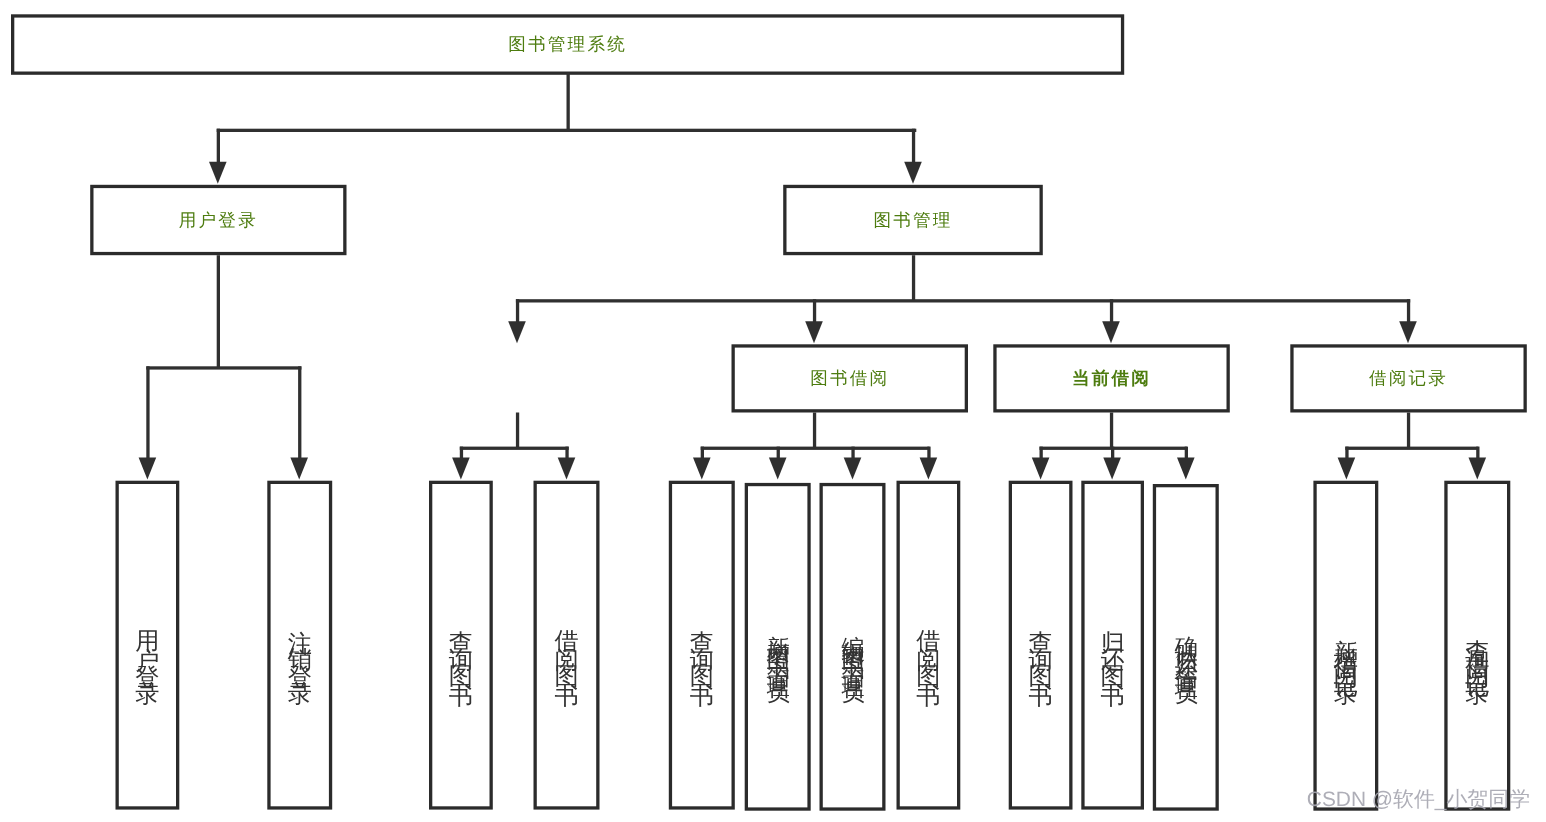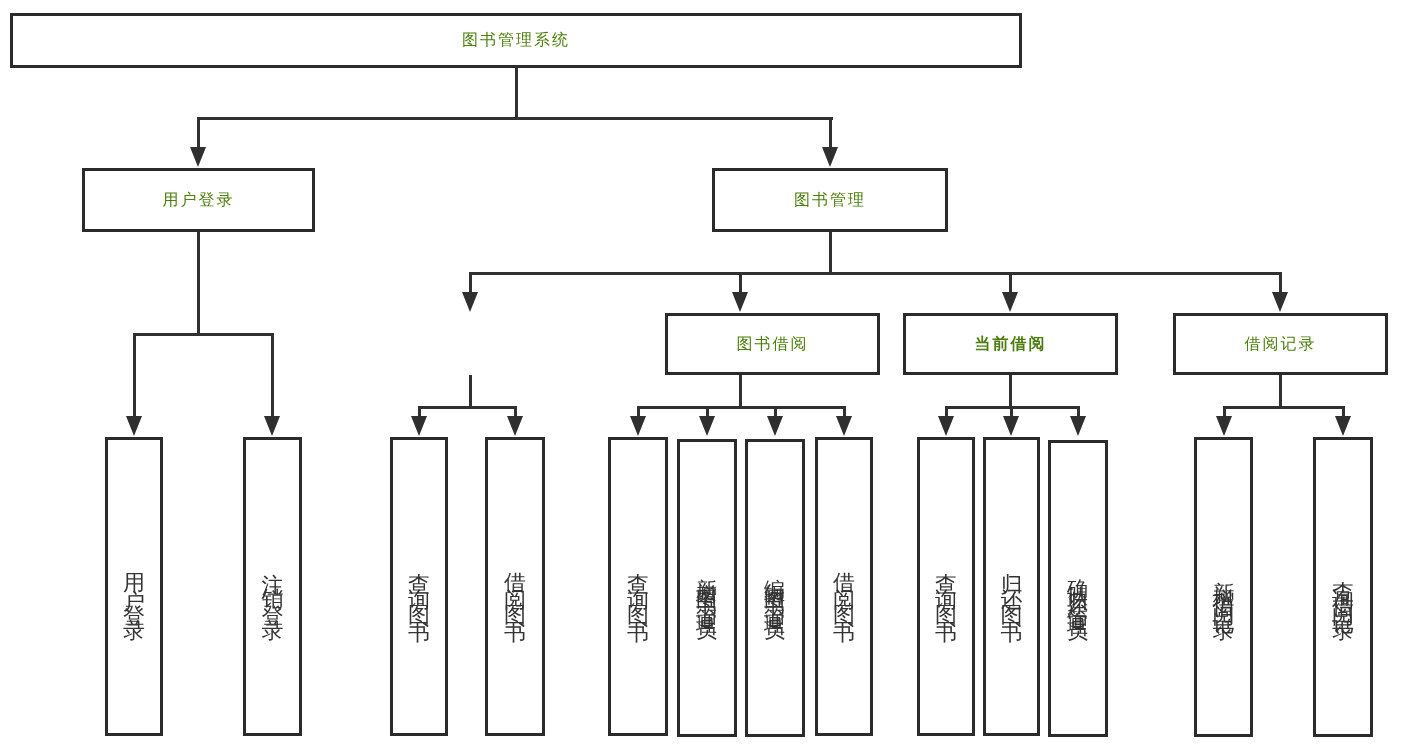--- a/index.html
+++ b/index.html
@@ -180,14 +180,15 @@
   <i class="ar" style="left:1003px;top:416px;"></i>
   <i class="ar" style="left:1070px;top:416px;"></i>
 
   <i class="ln" style="left:1279px;top:375px;width:3px;height:33px;"></i>
   <i class="ln" style="left:1223px;top:406px;width:121px;height:3px;"></i>
   <i class="ln" style="left:1223px;top:406px;width:3px;height:12px;"></i>
   <i class="ln" style="left:1342px;top:406px;width:3px;height:12px;"></i>
   <i class="ar" style="left:1216px;top:416px;"></i>
   <i class="ar" style="left:1335px;top:416px;"></i>
 
+  <div class="watermark">CSDN @软件_小贺同学</div>
 
 </div>
 
 </body></html>

